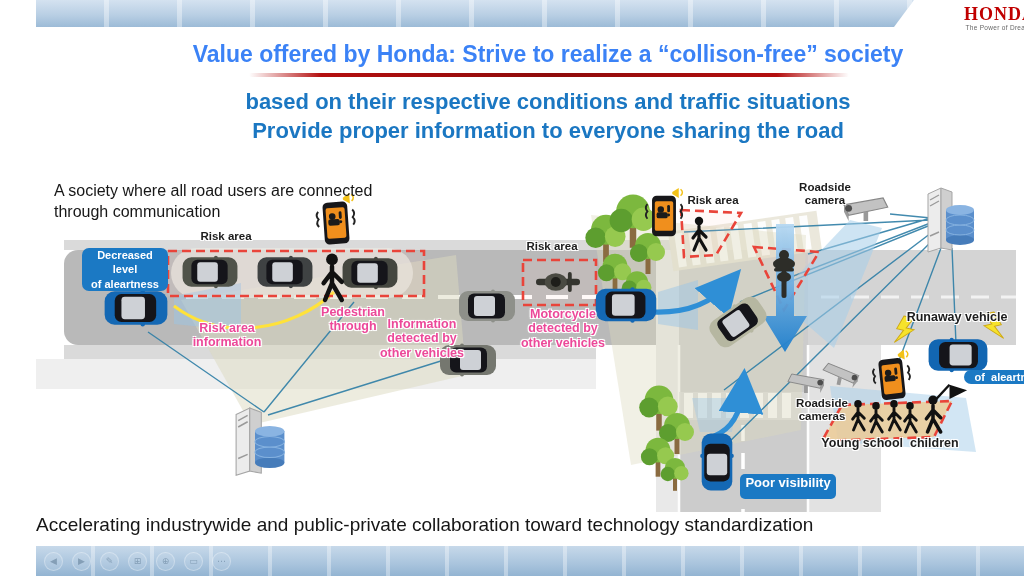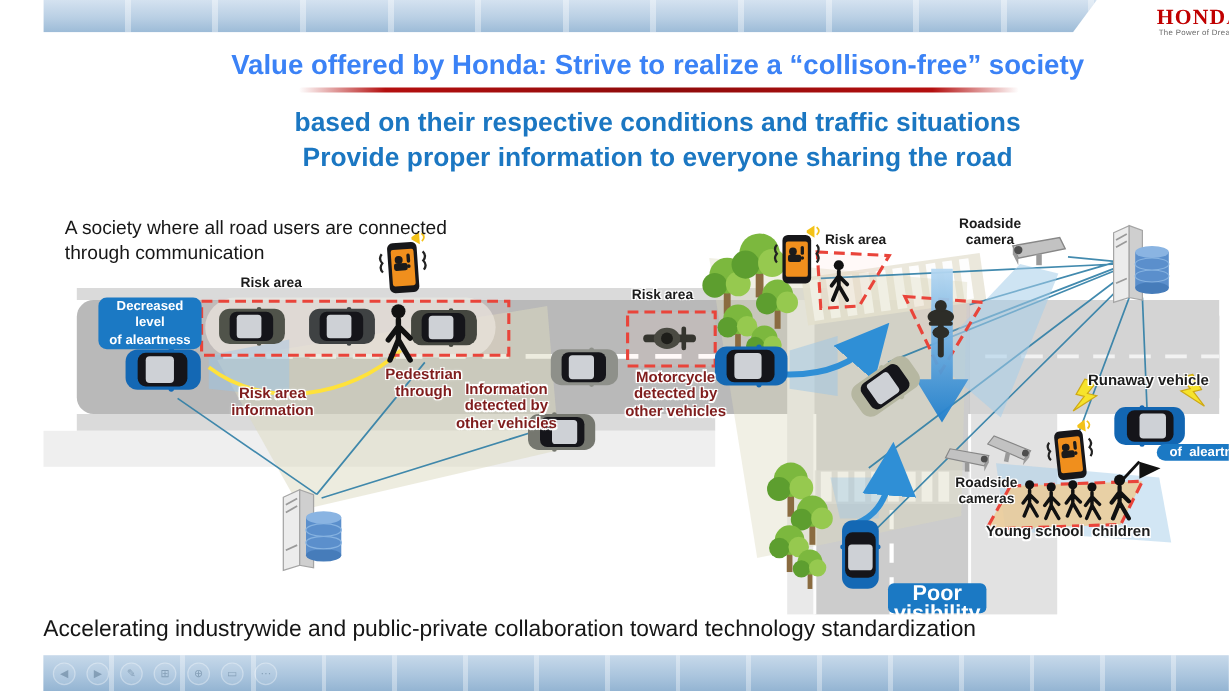--- a/index.html
+++ b/index.html
@@ -23,21 +23,21 @@
   .subtitle{position:absolute;left:0;top:88px;width:1024px;text-align:center;
     font-size:22px;font-weight:bold;color:#1b77c2;line-height:1.3;}
   .footer-statement{position:absolute;left:0;top:514px;width:1024px;text-align:left;
     font-size:19px;font-weight:normal;color:#161616;}
   
   .intro{position:absolute;left:18px;top:180px;width:352px;text-align:left;
     font-size:16px;color:#171717;line-height:1.32;}
   .lbl{position:absolute;transform:translateX(-50%);text-align:center;line-height:1.15;white-space:nowrap;}
   .lbl-black{font-size:11.5px;font-weight:bold;color:#1c1c1c;
     text-shadow:-1px -1px 0 #fff,1px -1px 0 #fff,-1px 1px 0 #fff,1px 1px 0 #fff;}
-  .lbl-blue{font-size:12.5px;font-weight:bold;color:#7f1d1d;
+  .lbl-blue{font-size:12.5px;font-weight:bold;color:#ec4899;
     text-shadow:-1px -1px 0 #fff,1px -1px 0 #fff,-1px 1px 0 #fff,1px 1px 0 #fff,0 0 3px #fff;text-align:center;}
   .bluebox{position:absolute;background:#1b79c4;color:#fff;font-weight:bold;border-radius:7px;
     text-align:center;font-size:11px;line-height:1.3;padding:0 3px;box-sizing:border-box;}
   .pre{white-space:pre;}
   
   .bottom-bar{position:absolute;left:0;top:546px;width:1024px;height:30px;
     background:
       repeating-linear-gradient(90deg, rgba(255,255,255,0) 0 55px, rgba(255,255,255,.35) 55px 59px),
       linear-gradient(180deg,#c7d9ea 0%,#a9c4dd 60%,#93b4d2 100%);}
   .controls{position:absolute;left:8px;top:552px;display:flex;gap:9px;opacity:.5;}
@@ -314,21 +314,21 @@
   </div>
 
   <div class="lbl lbl-black" style="left:921px;top:310px;font-size:12.5px">Runaway vehicle</div>
 
   <div class="bluebox" style="left:928px;top:370px;width:92px;border-radius:8px">
     <div class="pre">of  aleartness</div>
   </div>
 
   <div class="lbl lbl-black pre" style="left:854px;top:436px;font-size:12.5px">Young school  children</div>
 
-  <div class="bluebox" style="left:704px;top:486px;width:82px;height:25px;font-size:18px;line-height:17px;border-radius:5px">Poor visibility</div>
+  <div class="bluebox" style="left:704px;top:474px;width:96px;height:25px;font-size:13px;line-height:17px;border-radius:5px">Poor visibility</div>
 
   <div class="footer-statement">Accelerating industrywide and public-private collaboration toward technology standardization</div>
   <div class="bottom-bar"></div>
   <div class="controls">
     <div class="ctl">◀</div>
     <div class="ctl">▶</div>
     <div class="ctl">✎</div>
     <div class="ctl">⊞</div>
     <div class="ctl">⊕</div>
     <div class="ctl">▭</div>

